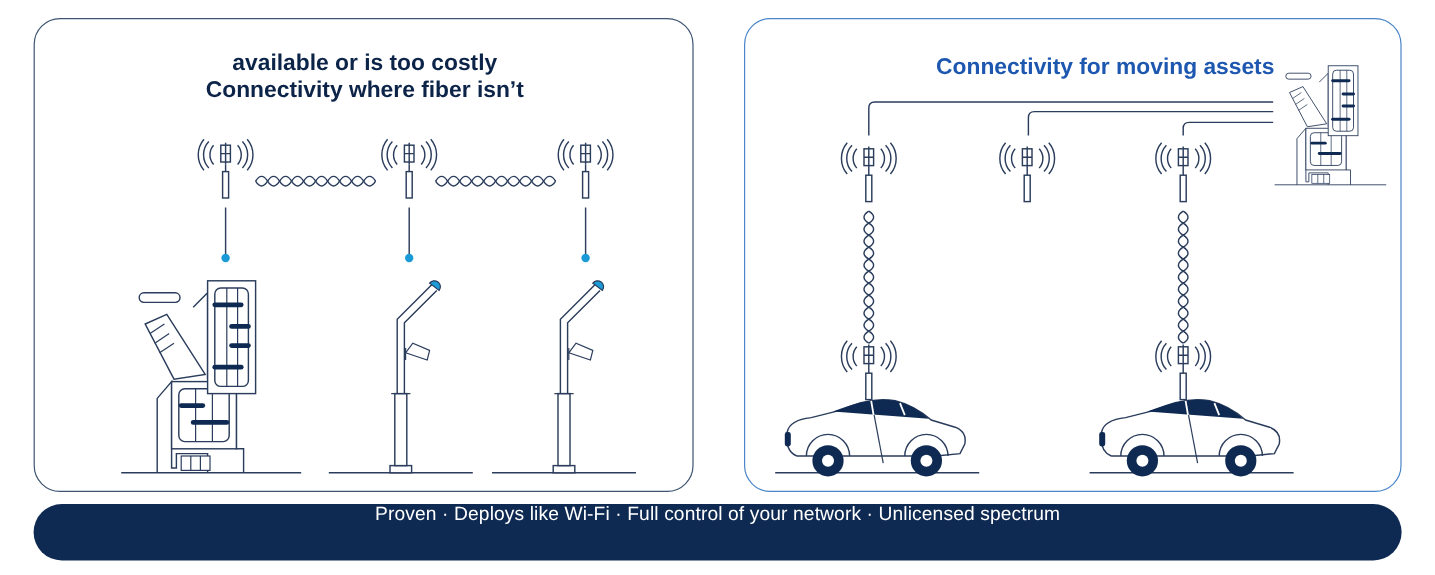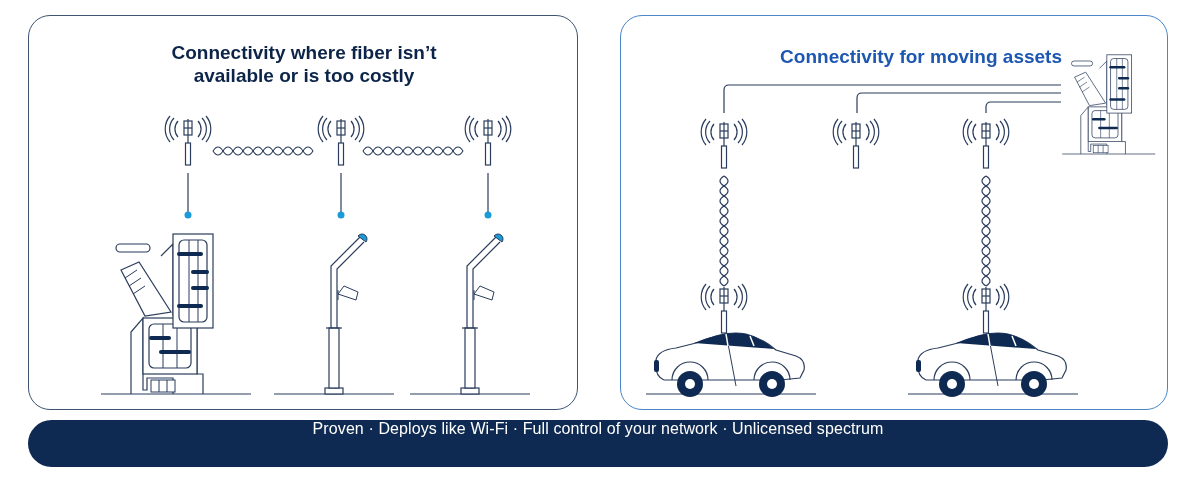--- a/index.html
+++ b/index.html
@@ -12,22 +12,22 @@
   .title-right { left:111px; width:330px; top:29px; color:#1d57b0; text-align:right; }
   .title-left span { display:block; }
   svg.art { position:absolute; left:0; top:0; }
   .banner { position:absolute; left:28px; top:420px; width:1140px; height:47px; border-radius:24px; background:#0f2a52; color:#ffffff; display:flex; justify-content:center; font-size:16px; letter-spacing:0.1px; }
 </style>
 </head>
 <body>
 
 <div class="panel panel-left">
   <div class="title title-left">
+    <span>available or is too costly</span>
     <span>Connectivity where fiber isn’t</span>
-    <span>available or is too costly</span>
   </div>
   <svg class="art" width="550" height="395" viewBox="28 15 550 395">
     <defs>
       <g id="ant">
 
         <path d="M-10,-10 a12,12 0 0 0 0,16" fill="none" stroke="#2b3d5c" stroke-width="1.2"></path>
         <path d="M-14,-13 a16,16 0 0 0 0,22" fill="none" stroke="#2b3d5c" stroke-width="1.2"></path>
         <path d="M-18,-15 a20,20 0 0 0 0,26" fill="none" stroke="#2b3d5c" stroke-width="1.2"></path>
         <path d="M10,-10 a12,12 0 0 1 0,16" fill="none" stroke="#2b3d5c" stroke-width="1.2"></path>
         <path d="M14,-13 a16,16 0 0 1 0,22" fill="none" stroke="#2b3d5c" stroke-width="1.2"></path>

